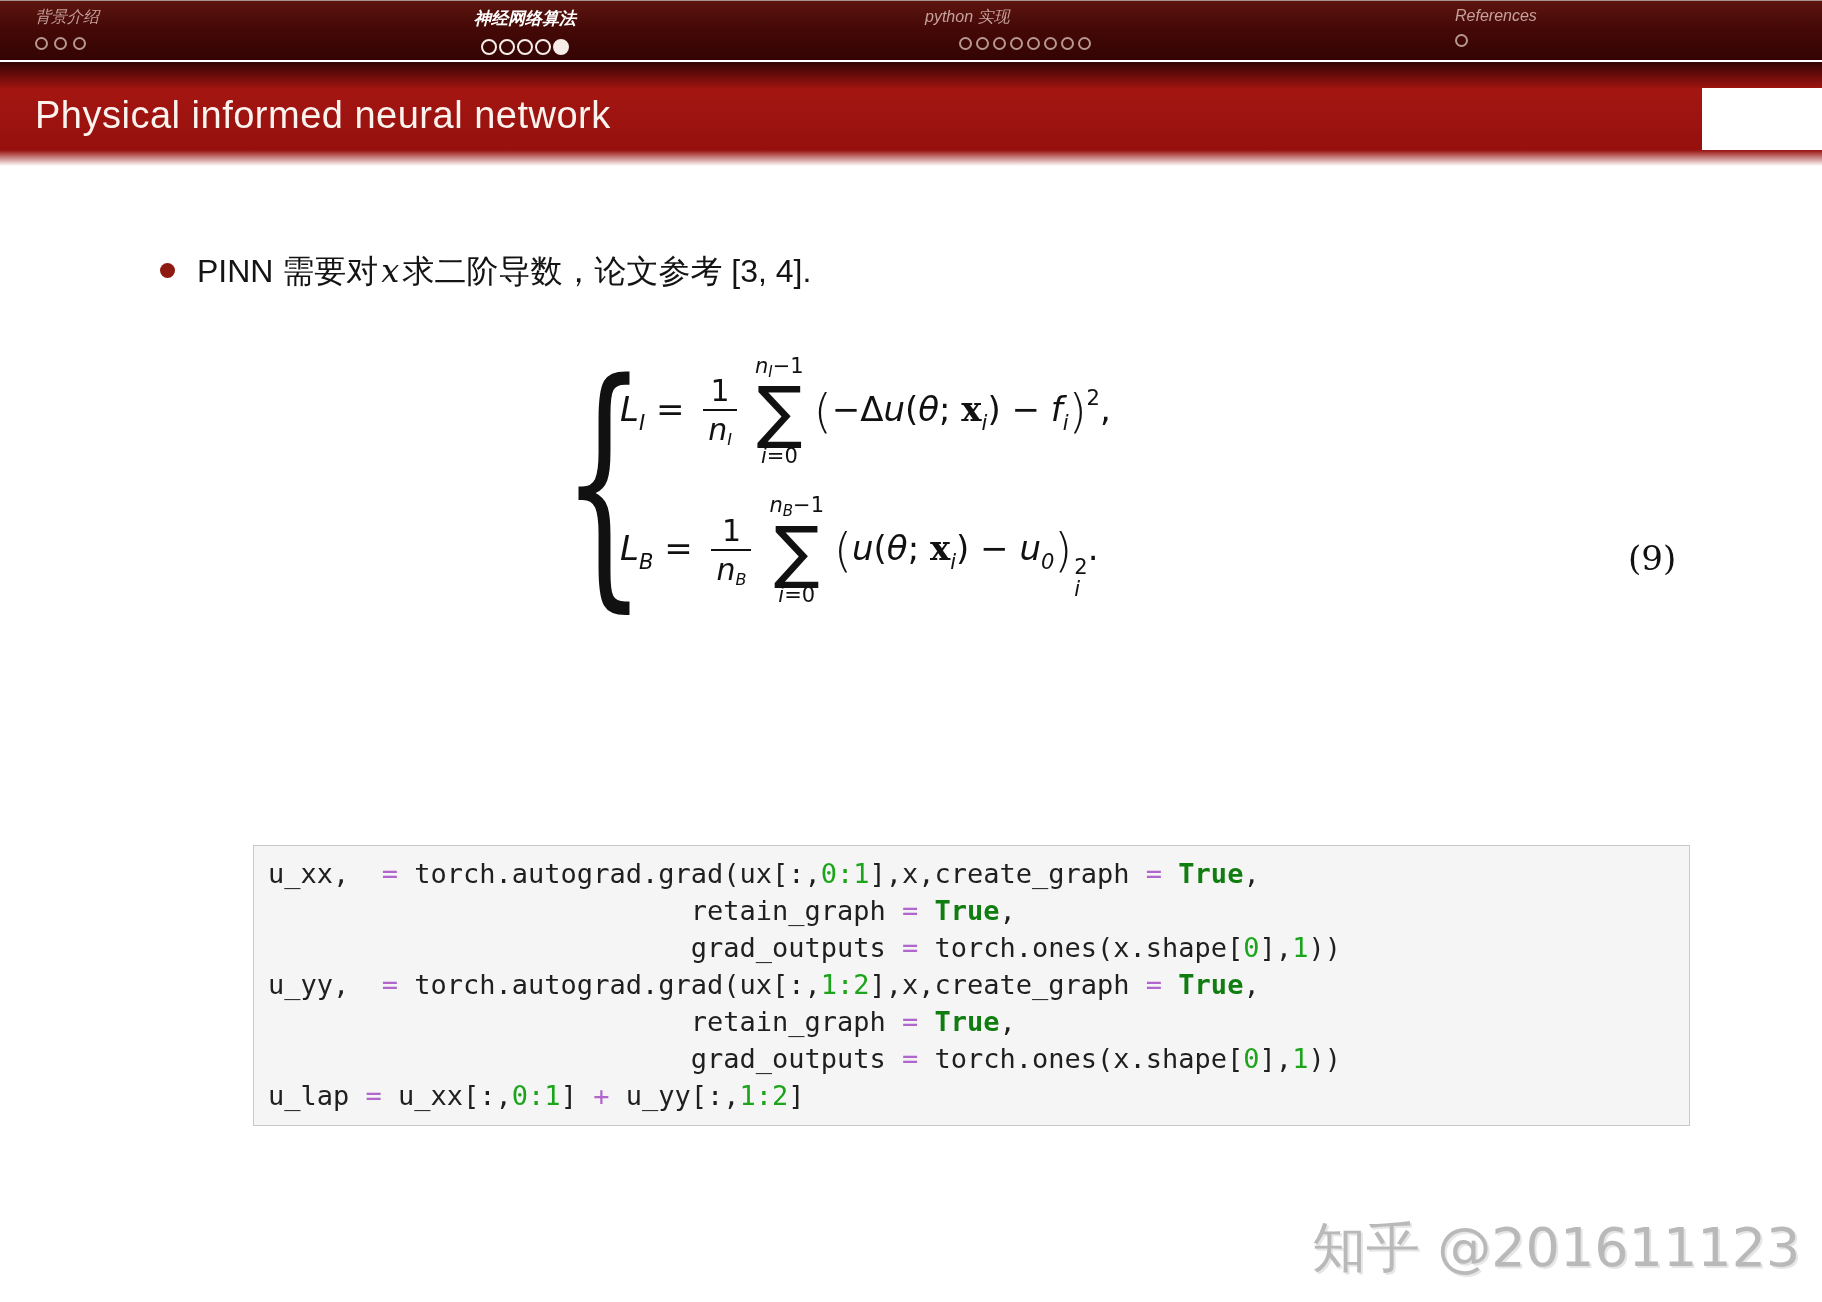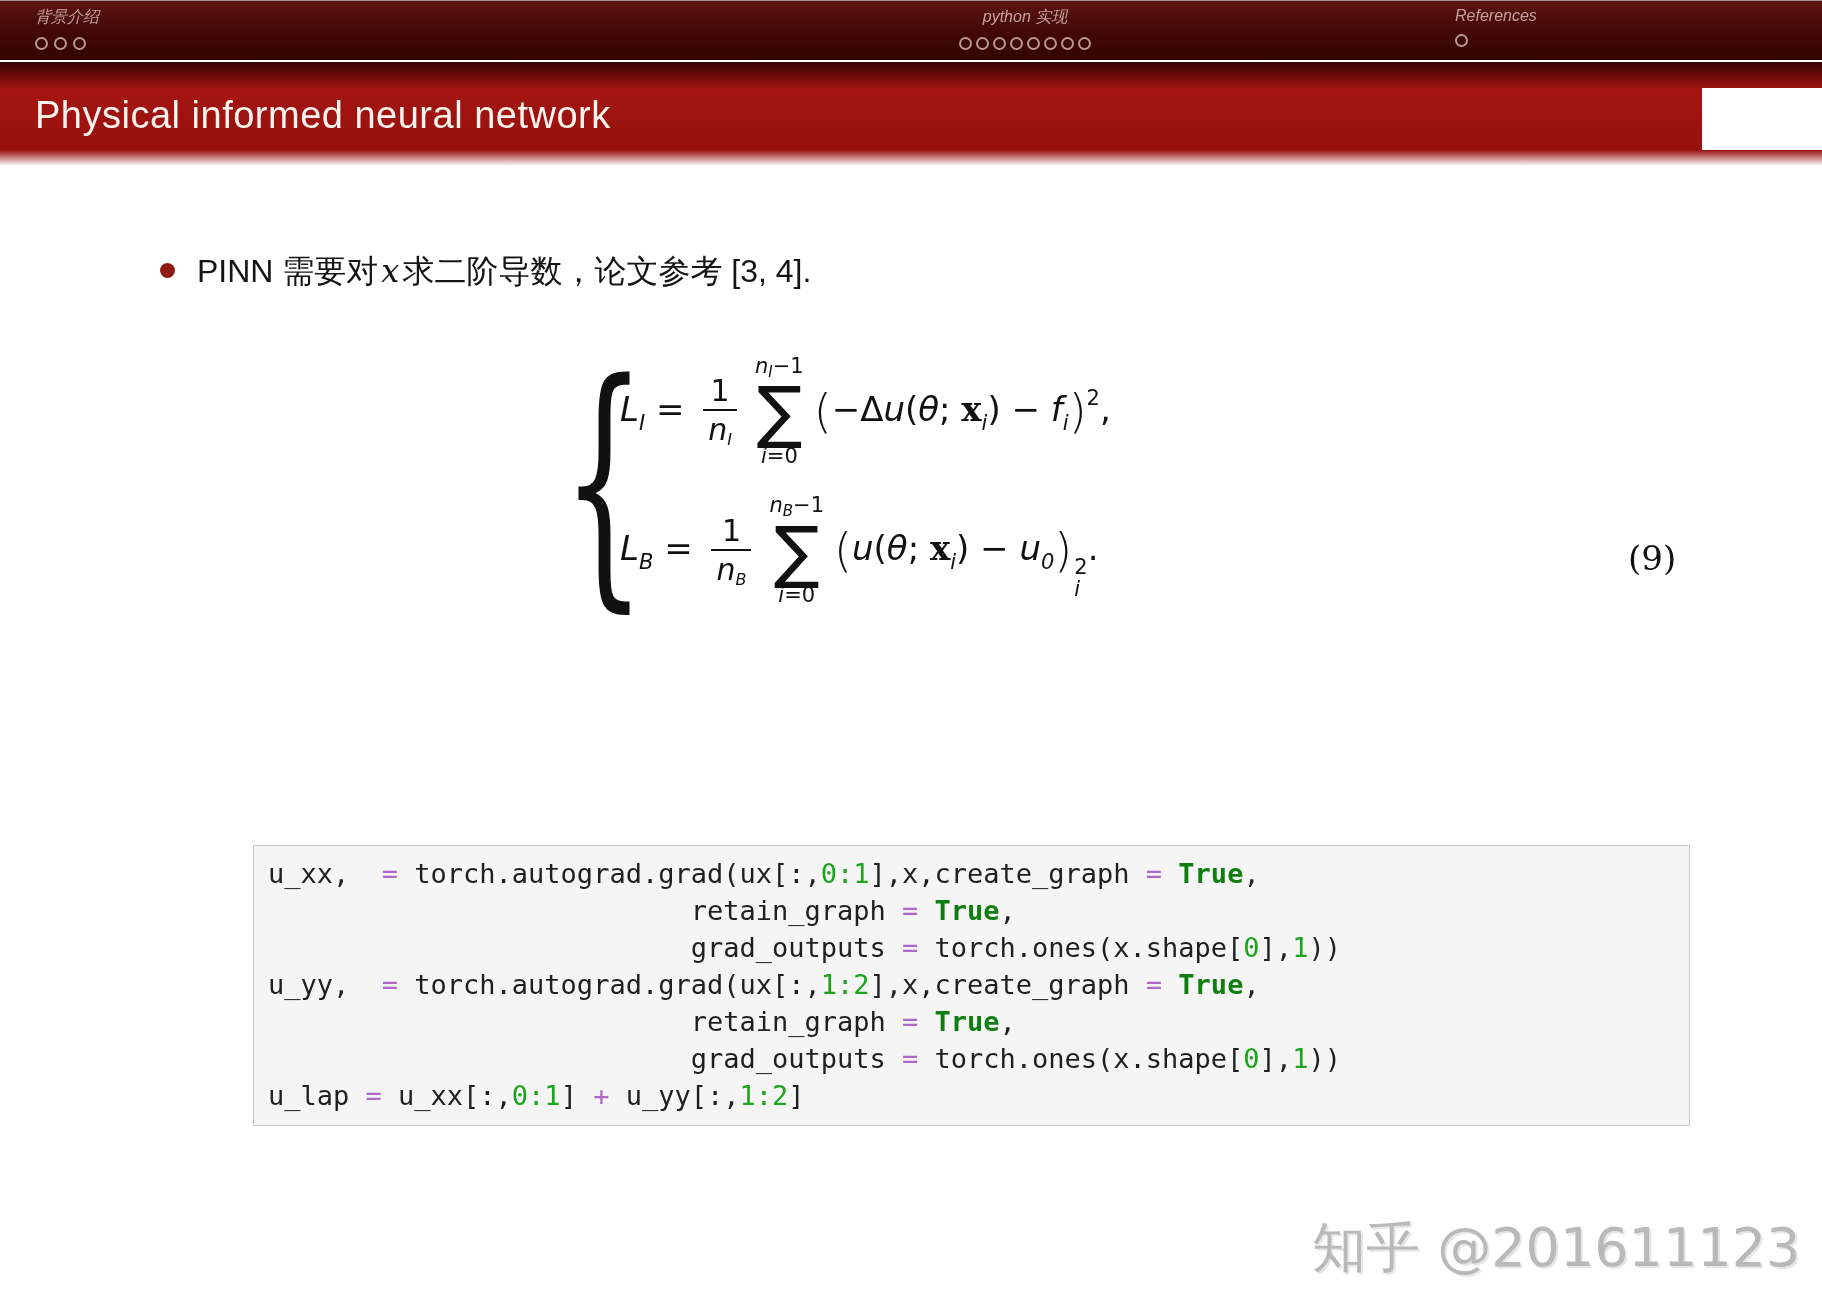--- a/index.html
+++ b/index.html
@@ -24,21 +24,21 @@
   .navsec .navdots{display:flex;margin-top:9px;gap:5px;}
   .navdot{width:13px;height:13px;border:2px solid #b89791;border-radius:50%;
           box-sizing:border-box;display:inline-block;background:transparent;}
   .navsec.active .navlabel{color:#ffffff;font-weight:bold;font-size:17px;}
   .navsec.active .navdot{width:16px;height:16px;border-color:#f6ede9;}
   .navdot.filled{background:#f6ede9;}
   .pos0{left:35px;text-align:left;}
   .pos0 .navdots{gap:6px;}
   .pos1{left:425px;width:200px;text-align:center;}
   .pos1 .navdots{justify-content:center;gap:2px;}
-  .pos2{left:925px;width:200px;text-align:center;}
+  .pos2{left:925px;width:200px;text-align:left;}
   .pos2 .navdots{justify-content:center;gap:4px;}
   .pos3{left:1455px;text-align:right;}
 
   
   .bullet-row{position:absolute;left:160px;top:250px;display:flex;align-items:flex-start;}
   .bullet-dot{width:15px;height:15px;border-radius:50%;background:#8e1a12;margin-top:13px;flex:none;}
   .bullet-text{margin-left:22px;font-size:32px;color:#141414;white-space:nowrap;}
   .bullet-text .mathx{font-family:"DejaVu Serif",serif;font-style:italic;padding:0 3px;}
 
   
@@ -90,20 +90,30 @@
 <div class="topstrip"></div>
 <div class="nav">
     <div class="navsec pos0">
       <div class="navlabel">背景介绍</div>
       <div class="navdots">
         <span class="navdot"></span>
         <span class="navdot"></span>
         <span class="navdot"></span>
       </div>
     </div>
+    <div class="navsec pos1 active">
+      <div class="navlabel">神经网络算法</div>
+      <div class="navdots">
+        <span class="navdot"></span>
+        <span class="navdot"></span>
+        <span class="navdot"></span>
+        <span class="navdot"></span>
+        <span class="navdot filled"></span>
+      </div>
+    </div>
     <div class="navsec pos2">
       <div class="navlabel">python 实现</div>
       <div class="navdots">
         <span class="navdot"></span>
         <span class="navdot"></span>
         <span class="navdot"></span>
         <span class="navdot"></span>
         <span class="navdot"></span>
         <span class="navdot"></span>
         <span class="navdot"></span>

